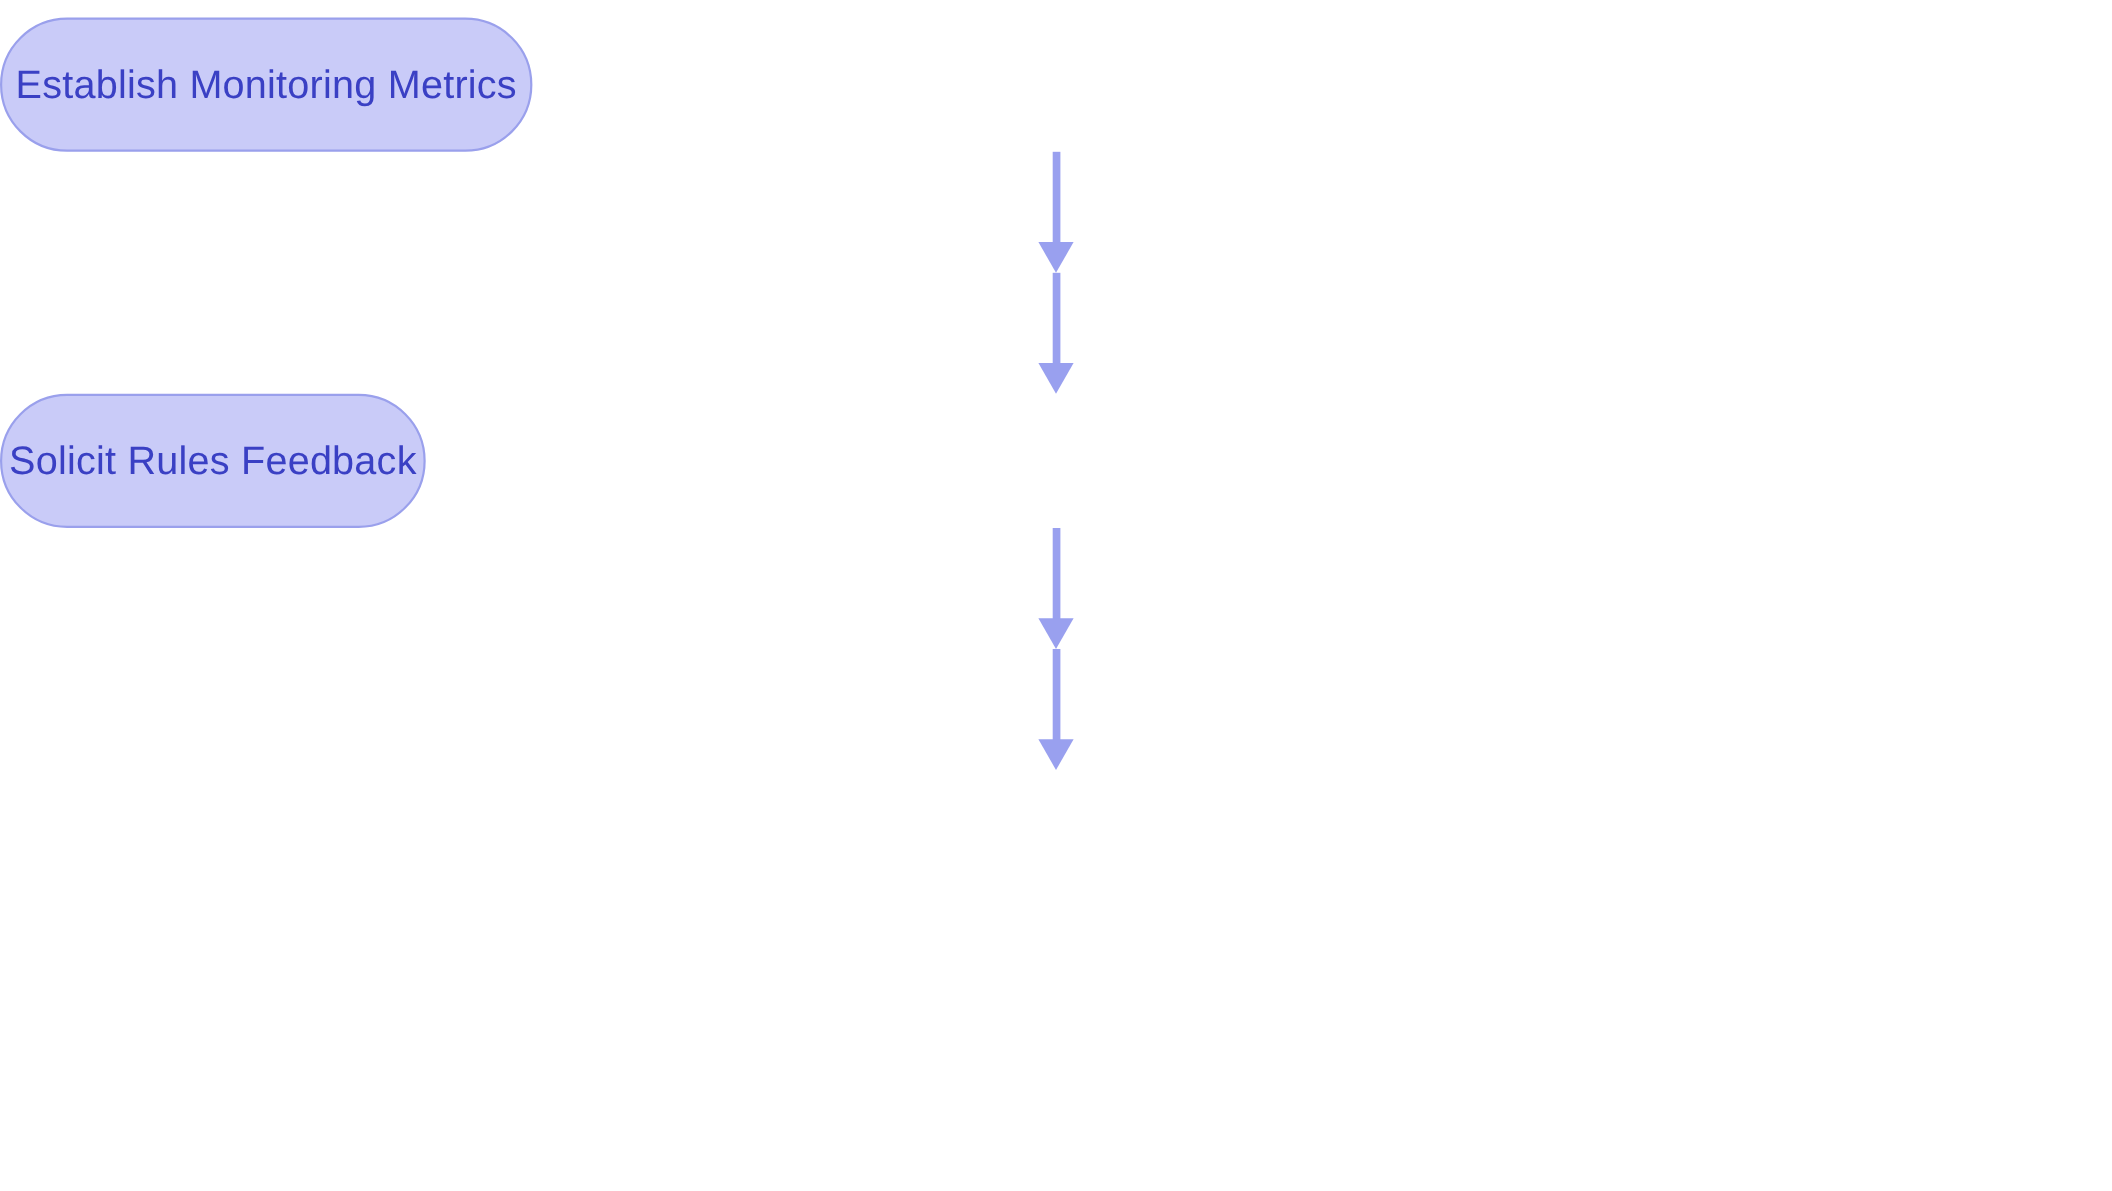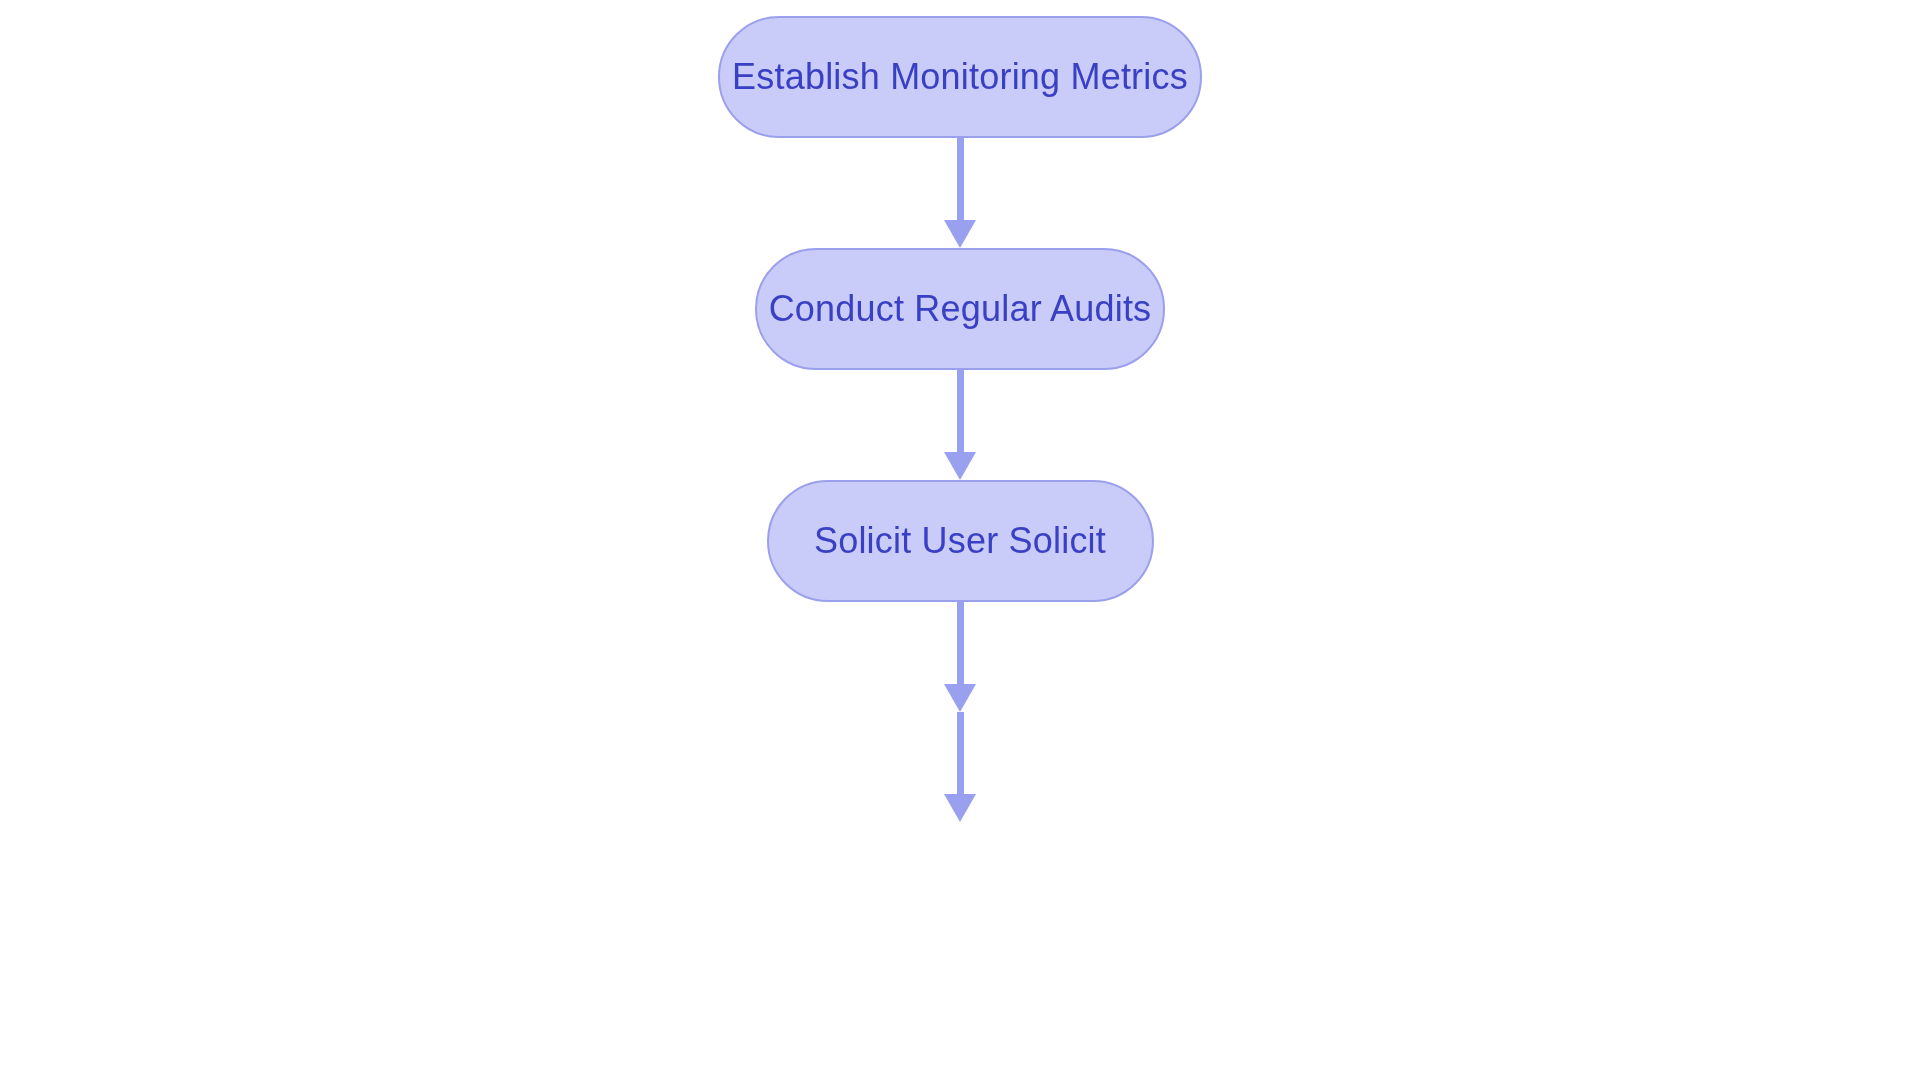--- a/index.html
+++ b/index.html
@@ -13,21 +13,20 @@
     width: 1920px;
     height: 1083px;
     background: var(--bg, #ffffff);
     overflow: hidden;
   }
   .flow {
     width: 1920px;
     padding-top: 16px;
     display: flex;
     flex-direction: column;
-    align-items: center;
   }
   .node {
     box-sizing: border-box;
     height: 122px;
     border-radius: 61px;
     background: var(--node-fill, #c9cbf8);
     border: 2px solid var(--node-border, #9aa0ec);
     display: flex;
     align-items: center;
     justify-content: center;
@@ -70,29 +69,26 @@
 
 <div class="canvas" style="--bg: #ffffff; --node-fill: #c9cbf8; --node-border: #9aa0ec; --node-text: #3a40c4; --arrow: #99a0ef;">
   <div class="flow">
       <div class="node" data-idx="0">
         <span>Establish Monitoring Metrics</span>
       </div>
       <div class="arrow">
         <div class="shaft"></div>
         <div class="head"></div>
       </div>
-      <div class="node" data-idx="1">
-        <span>Conduct Regular Audits</span>
-      </div>
       <div class="arrow">
         <div class="shaft"></div>
         <div class="head"></div>
       </div>
       <div class="node" data-idx="2">
-        <span>Solicit User Solicit</span>
+        <span>Solicit Rules Feedback</span>
       </div>
       <div class="arrow">
         <div class="shaft"></div>
         <div class="head"></div>
       </div>
       <div class="arrow">
         <div class="shaft"></div>
         <div class="head"></div>
       </div>
     </div>

